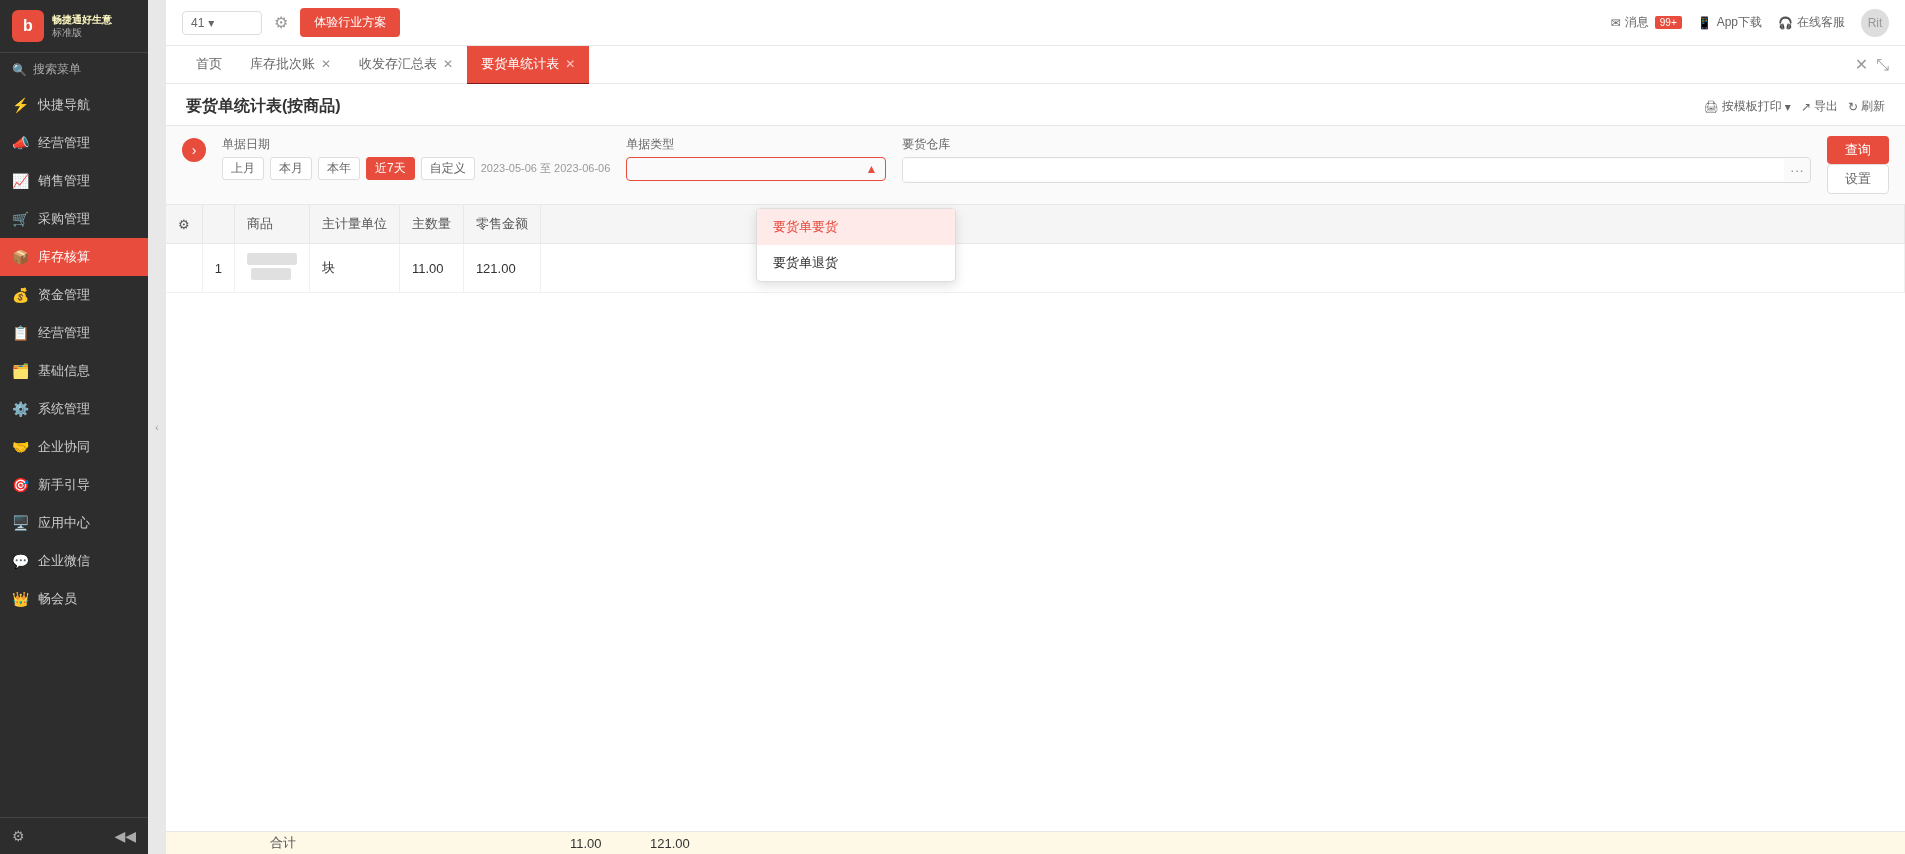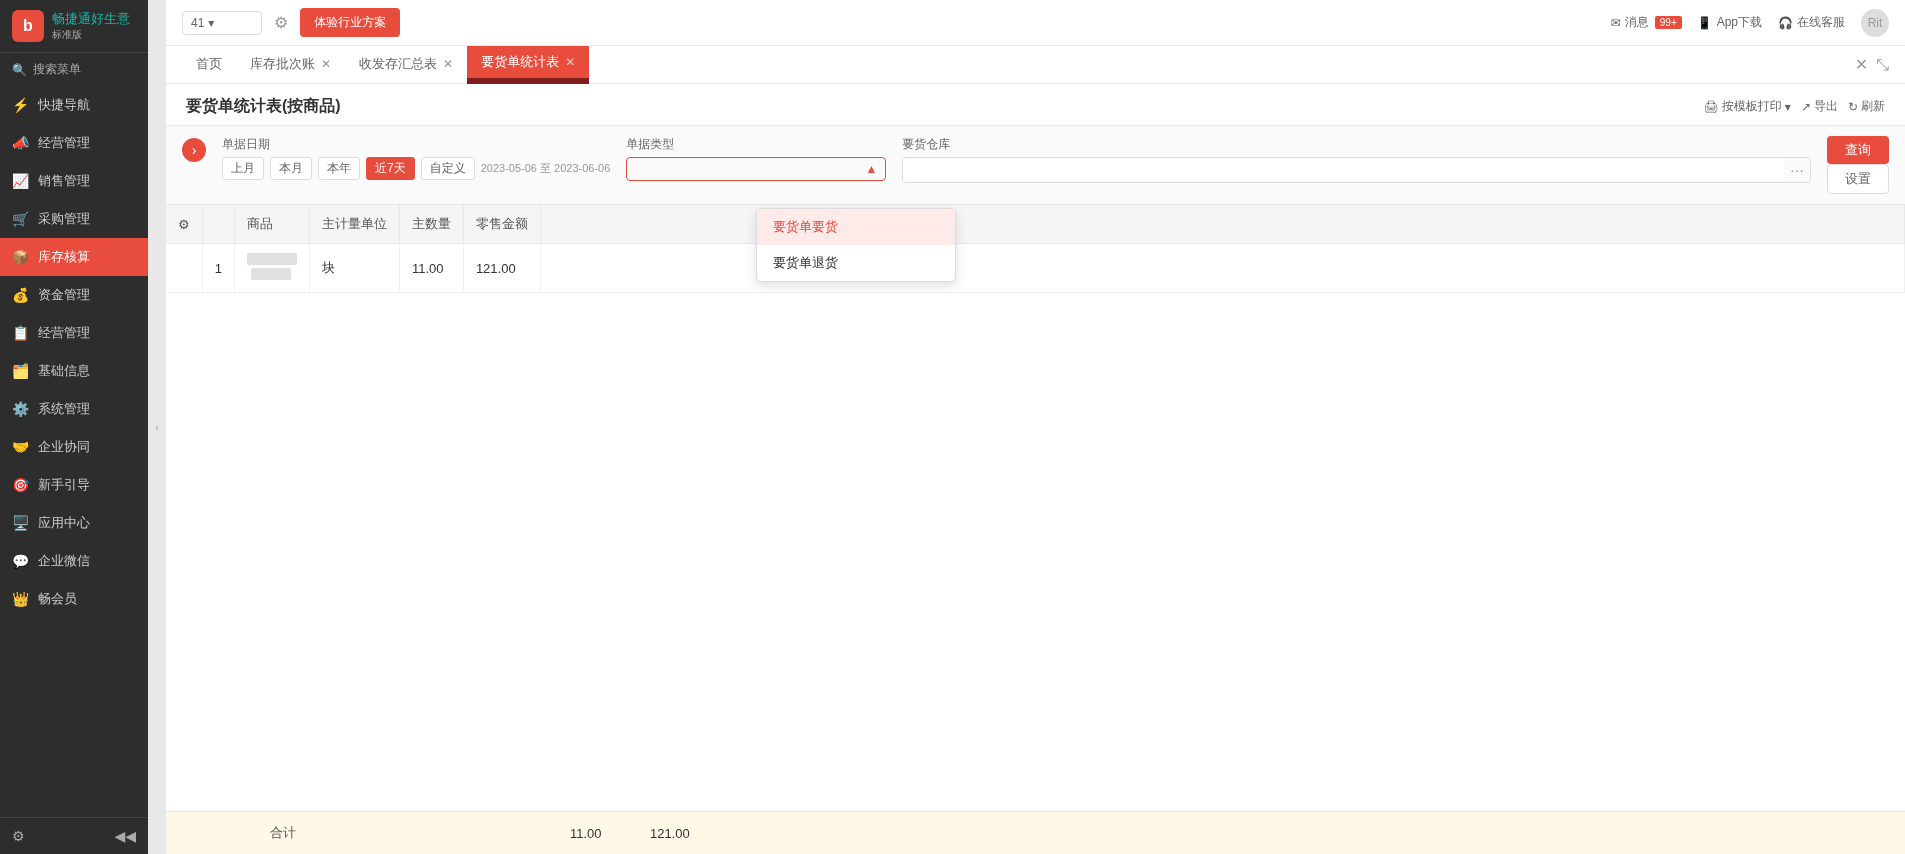--- a/index.html
+++ b/index.html
@@ -33,21 +33,21 @@
       font-weight: bold;
       font-size: 16px;
       margin-right: 8px;
       flex-shrink: 0;
     }
     .sidebar-logo .logo-text {
       font-size: 12px;
       color: #ccc;
       line-height: 1.3;
     }
-    .sidebar-logo .logo-text .main { font-size: 13px; color: #14b8a6; font-weight: normal; }
+    .sidebar-logo .logo-text .main { font-size: 10px; color: #fef9c3; font-weight: bold; }
     .sidebar-logo .logo-text .sub { font-size: 10px; color: #aaa; }
 
     .sidebar-search {
       display: flex;
       align-items: center;
       padding: 8px 12px;
       color: #aaa;
       cursor: pointer;
       font-size: 12px;
       gap: 6px;
@@ -202,21 +202,21 @@
       cursor: pointer;
       font-size: 13px;
       color: #666;
       border-bottom: 2px solid transparent;
       gap: 6px;
       white-space: nowrap;
     }
     .tab-item.active {
       color: white;
       background: #e74c3c;
-      border-bottom: 6px solid #7f1d1d;
+      border-bottom: 1px solid #7f1d1d;
     }
     .tab-close {
       font-size: 12px;
       color: inherit;
       opacity: 0.7;
       cursor: pointer;
     }
     .tab-item-home { color: #666; }
     .tab-actions-right {
       margin-left: auto;
@@ -452,21 +452,21 @@
       background: #e0e0e0;
       border-radius: 2px;
     }
 
     
     .table-footer {
       background: #fef9e7;
       border-top: 1px solid #e8e8e8;
       display: flex;
       align-items: center;
-      padding: 12px 12px;
+      padding: 2px 12px;
       font-size: 13px;
       flex-shrink: 0;
     }
     .footer-cell {
       padding: 0 12px;
       color: #333;
     }
     .footer-cell.label { color: #555; min-width: 200px; }
     .footer-cell.num { min-width: 80px; }
   </style>

